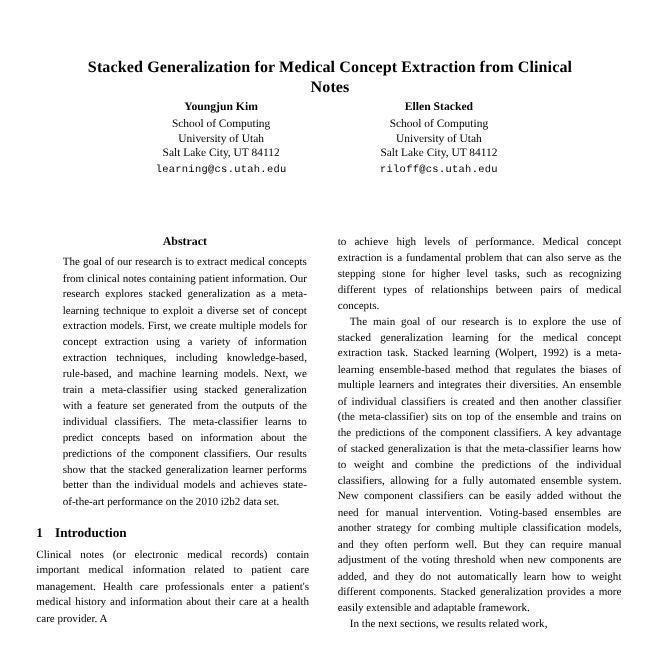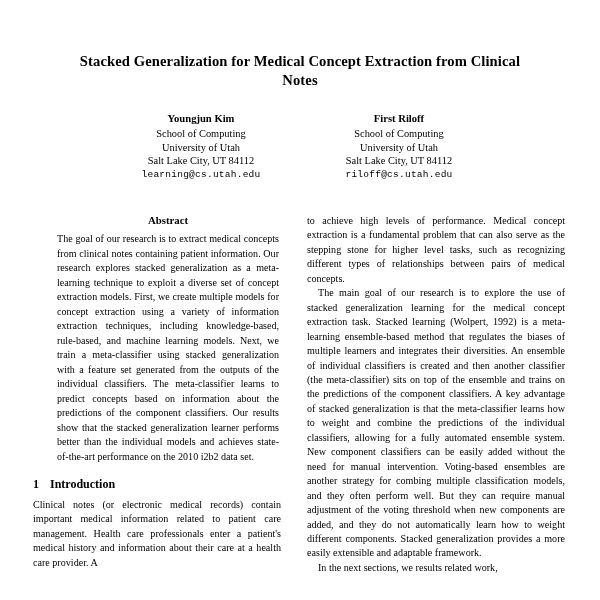--- a/index.html
+++ b/index.html
@@ -32,21 +32,20 @@
     font-weight: bold;
     line-height: 1.33;
     text-align: center;
     letter-spacing: 0.1px;
     margin: 0;
   }
 
   
   .authors {
     display: flex;
-    margin-top: 21px;
     padding: 0 30px;
   }
   .author {
     flex: 1 1 50%;
     text-align: center;
     line-height: 1.32;
   }
   .author-name {
     font-size: 10.6px;
     font-weight: bold;
@@ -135,21 +134,21 @@
 
     <div class="authors">
       <div class="author">
         <span class="author-name">Youngjun Kim</span>
         <span class="author-line">School of Computing</span>
         <span class="author-line">University of Utah</span>
         <span class="author-line">Salt Lake City, UT 84112</span>
         <span class="author-email">learning@cs.utah.edu</span>
       </div>
       <div class="author">
-        <span class="author-name">First Riloff</span>
+        <span class="author-name">Ellen Stacked</span>
         <span class="author-line">School of Computing</span>
         <span class="author-line">University of Utah</span>
         <span class="author-line">Salt Lake City, UT 84112</span>
         <span class="author-email">riloff@cs.utah.edu</span>
       </div>
     </div>
   </div>
 
   <div class="columns">
 

